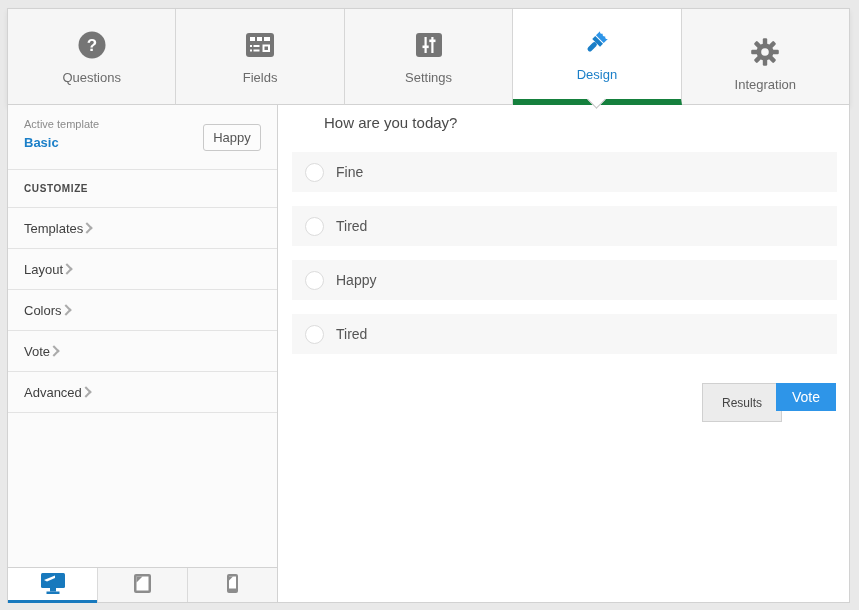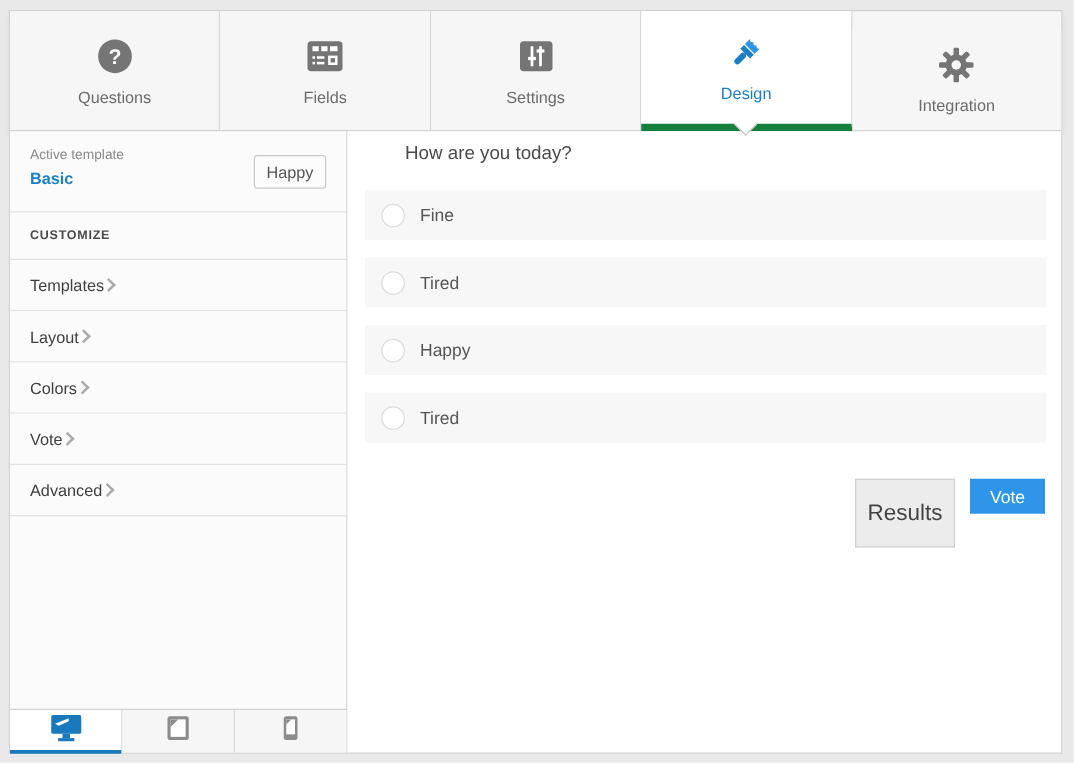--- a/index.html
+++ b/index.html
@@ -140,24 +140,24 @@
   .opt-0 { top: 47px; } .opt-1 { top: 101px; } .opt-2 { top: 155px; } .opt-3 { top: 209px; }
   .radio {
     width: 19px; height: 19px; border-radius: 50%;
     background: #ffffff; border: 1px solid #dcdcdc;
     margin-left: 13px;
     cursor: pointer;
   }
   .option-label { margin-left: 12px; font-size: 14px; color: #555; }
 
   .results-btn {
-    position: absolute; left: 406px; top: 278px;
-    width: 80px; height: 55px;
+    position: absolute; left: 424px; top: 278px;
+    width: 80px; height: 39px;
     background: #ececec; border: 1px solid #d0d0d0;
-    font-size: 18px; color: #444;
+    font-size: 12px; color: #444;
     font-family: "Liberation Sans", sans-serif;
     cursor: pointer;
   }
   .vote-btn {
     position: absolute; left: 498px; top: 278px;
     width: 60px; height: 28px;
     background: #2e95e8; border: none;
     font-size: 14px; color: #ffffff;
     font-family: "Liberation Sans", sans-serif;
     cursor: pointer;

